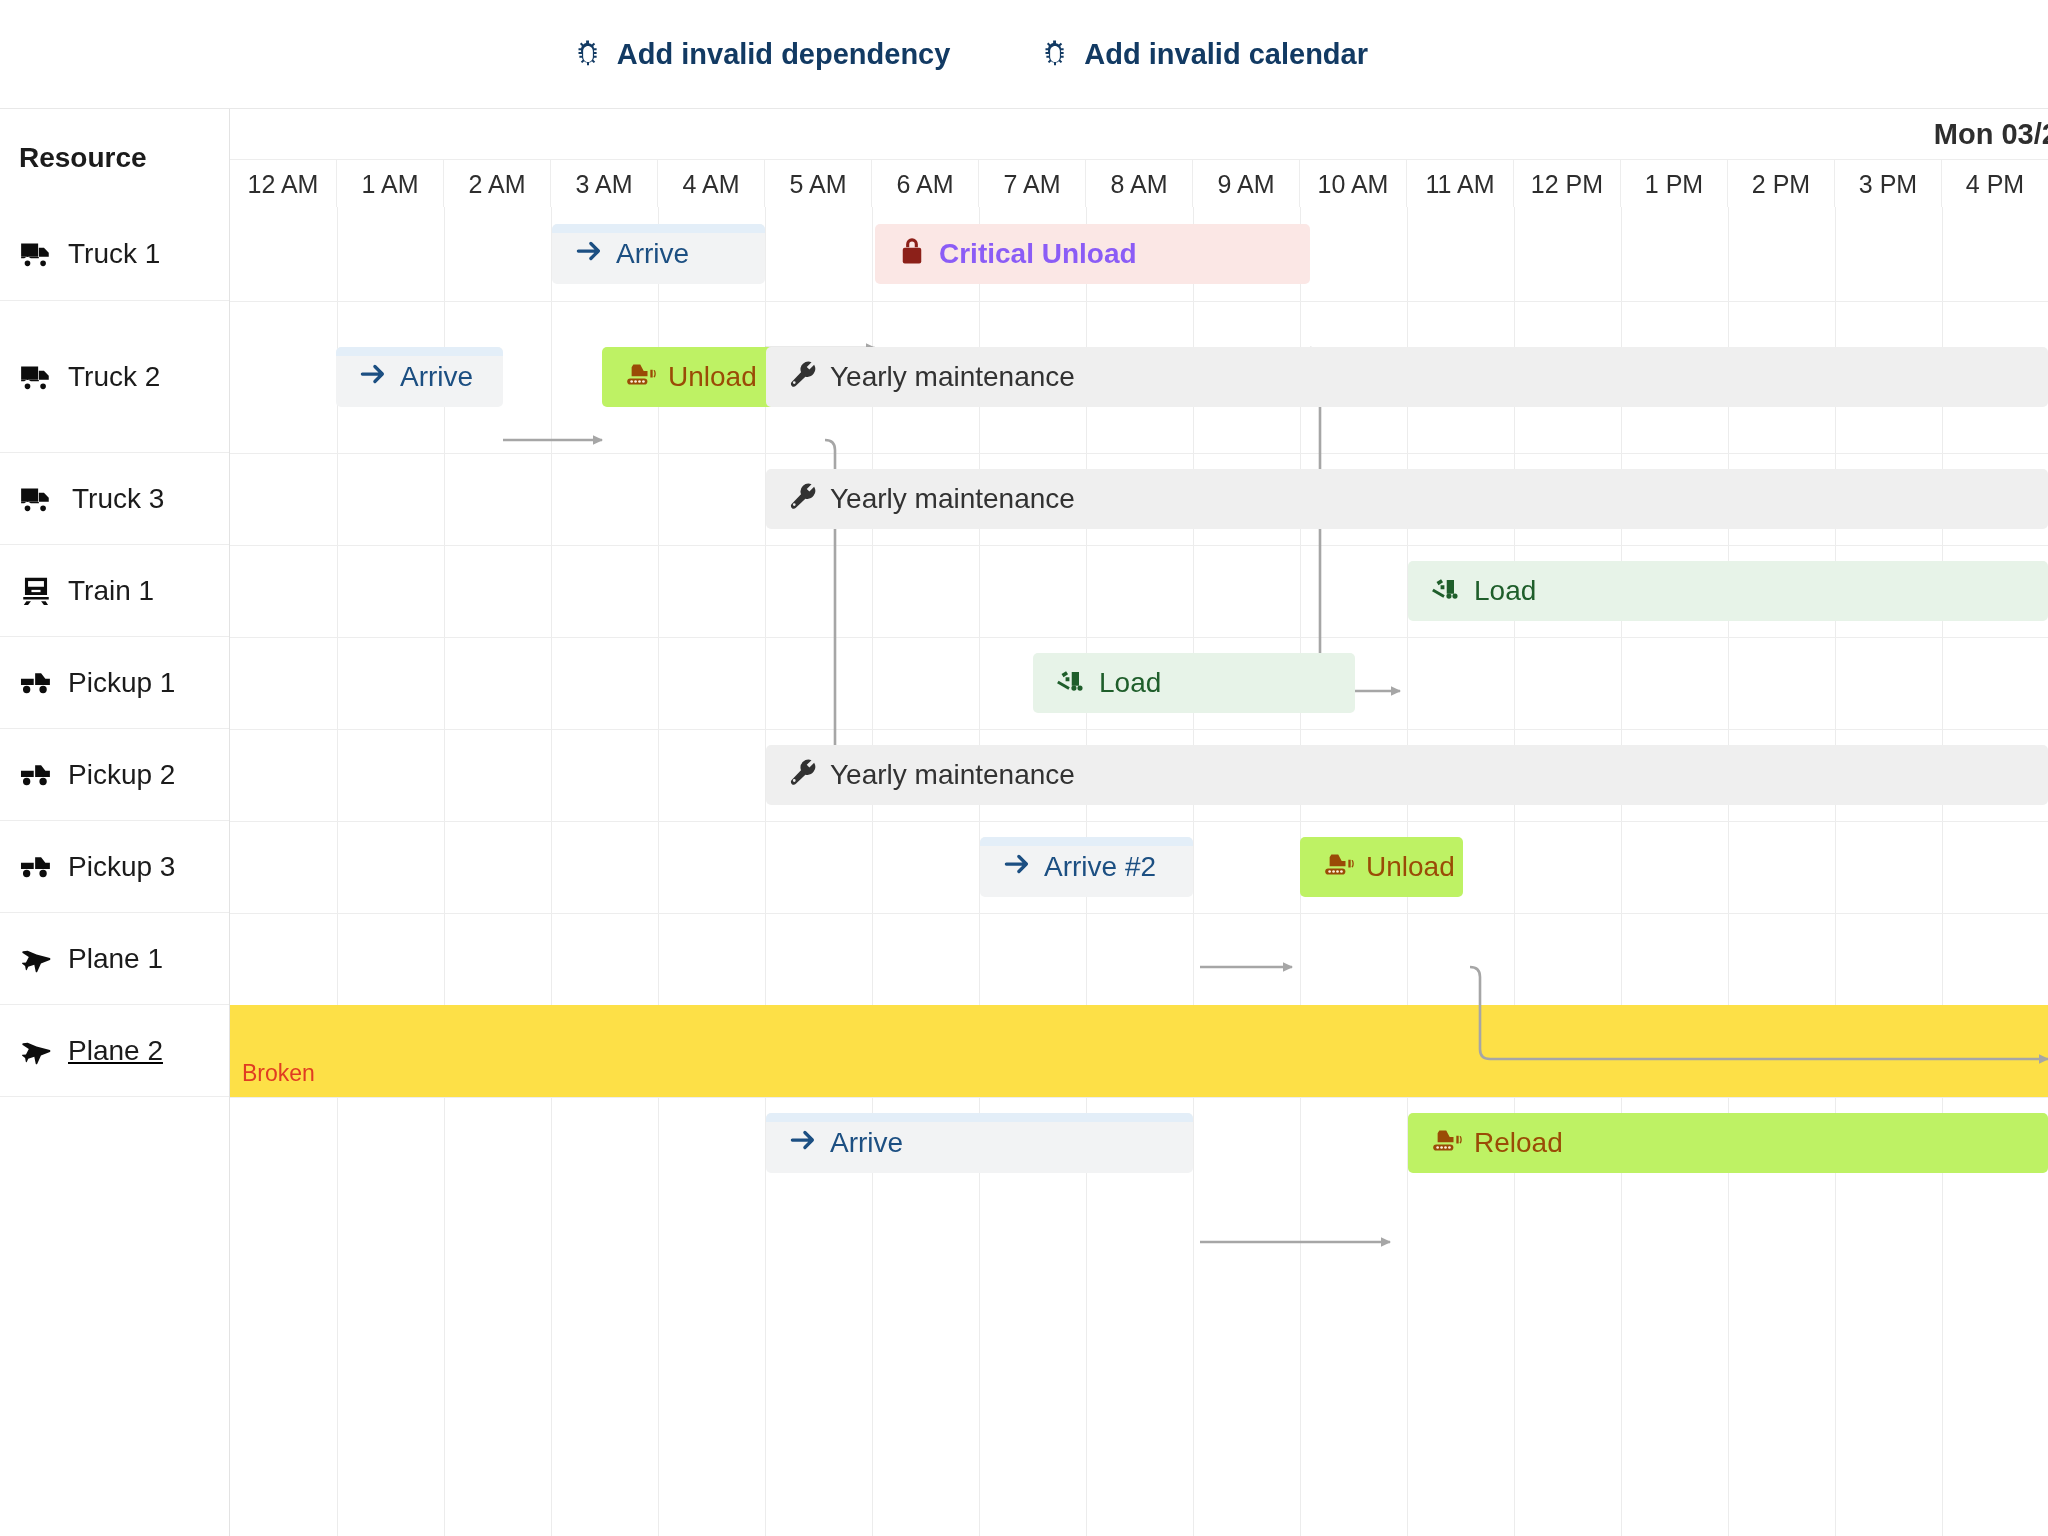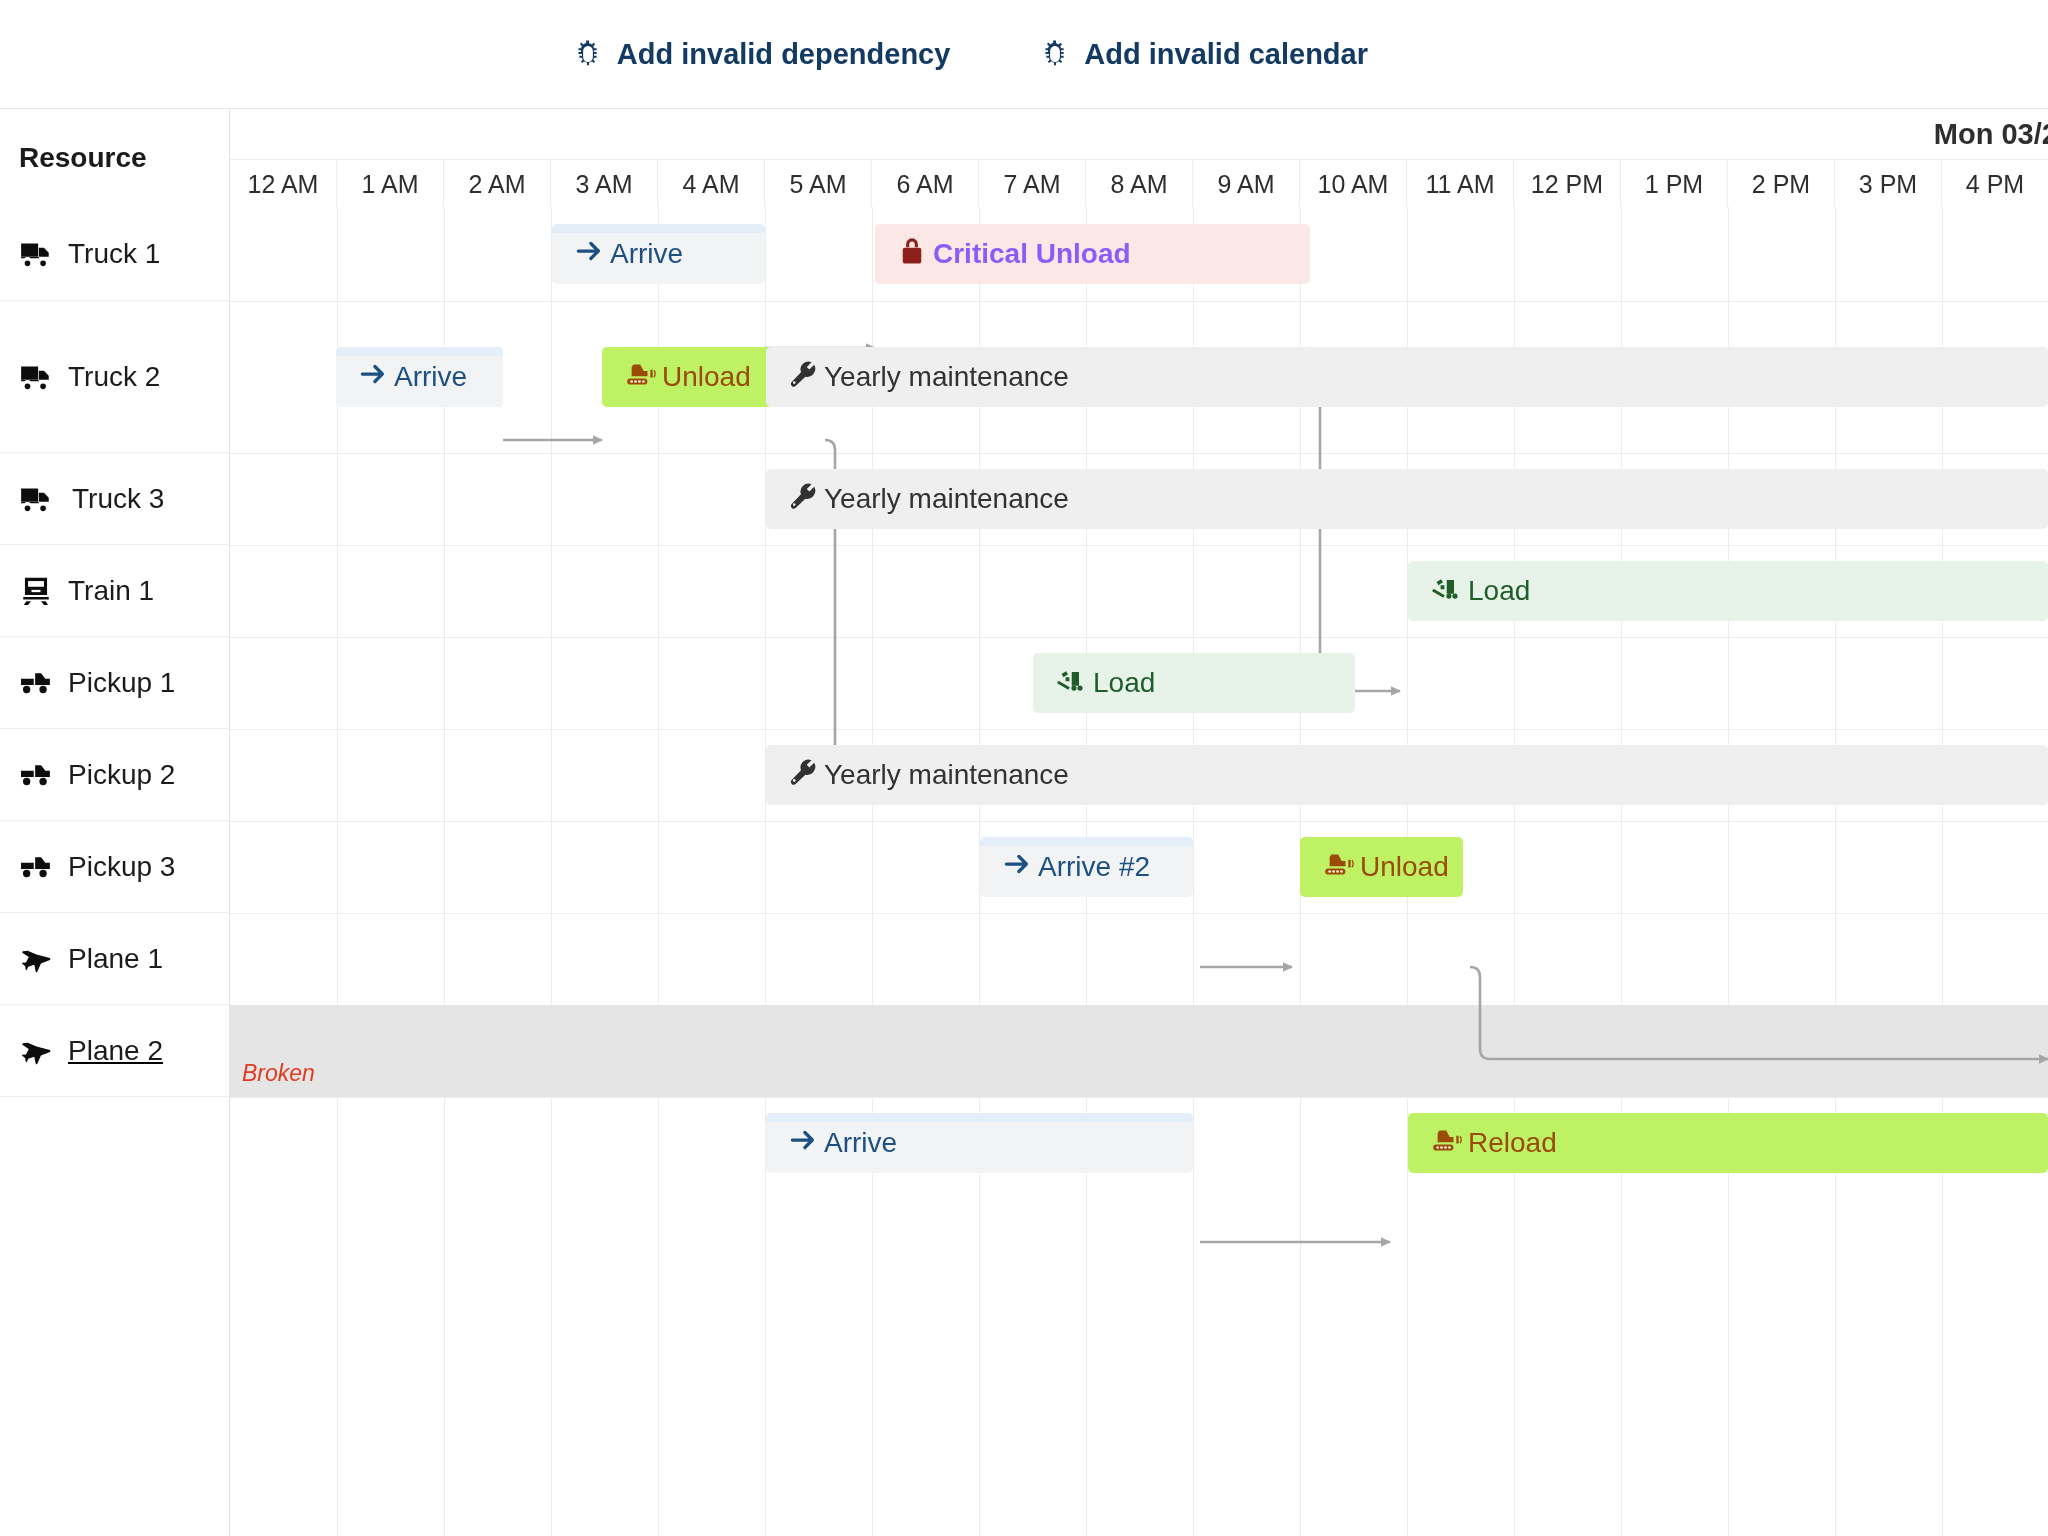--- a/index.html
+++ b/index.html
@@ -115,41 +115,40 @@
   }
   #vlines { position: absolute; inset: 0; z-index: 0; }
   .vline { position: absolute; top: 0; bottom: 0; width: 1px; background: #f0f0f0; }
   .vline.major { background: #ececec; }
   #hlines { position: absolute; inset: 0; z-index: 1; }
   .hline { position: absolute; left: 0; right: 0; height: 1px; background: #ededed; }
 
   
   .broken-zone {
     position: absolute;
-    background: #e5e5e5;
+    background: #fde047;
     z-index: 1;
-    font-style: italic;
   }
   .broken-zone .broken-label {
     position: absolute; left: 12px; bottom: 10px;
     font-size: 23px; color: #e03c22;
     white-space: nowrap;
   }
 
   
   #deps { position: absolute; inset: 0; z-index: 3; pointer-events: none; }
 
   
   .bar {
     position: absolute;
     height: 60px;
     border-radius: 5px;
     display: flex; align-items: center;
     padding-left: 22px;
-    gap: 6px;
+    gap: 12px;
     z-index: 5;
     cursor: pointer;
     font-size: 28px;
     overflow: hidden;
     white-space: nowrap;
   }
   .bar .bicon { display: block; flex: 0 0 auto; }
   .bar.arrive   { background: #f2f3f4; color: #1c4f82; }
   .bar.arrive::before {
     content: ""; position: absolute; left: 0; right: 0; top: 0;

